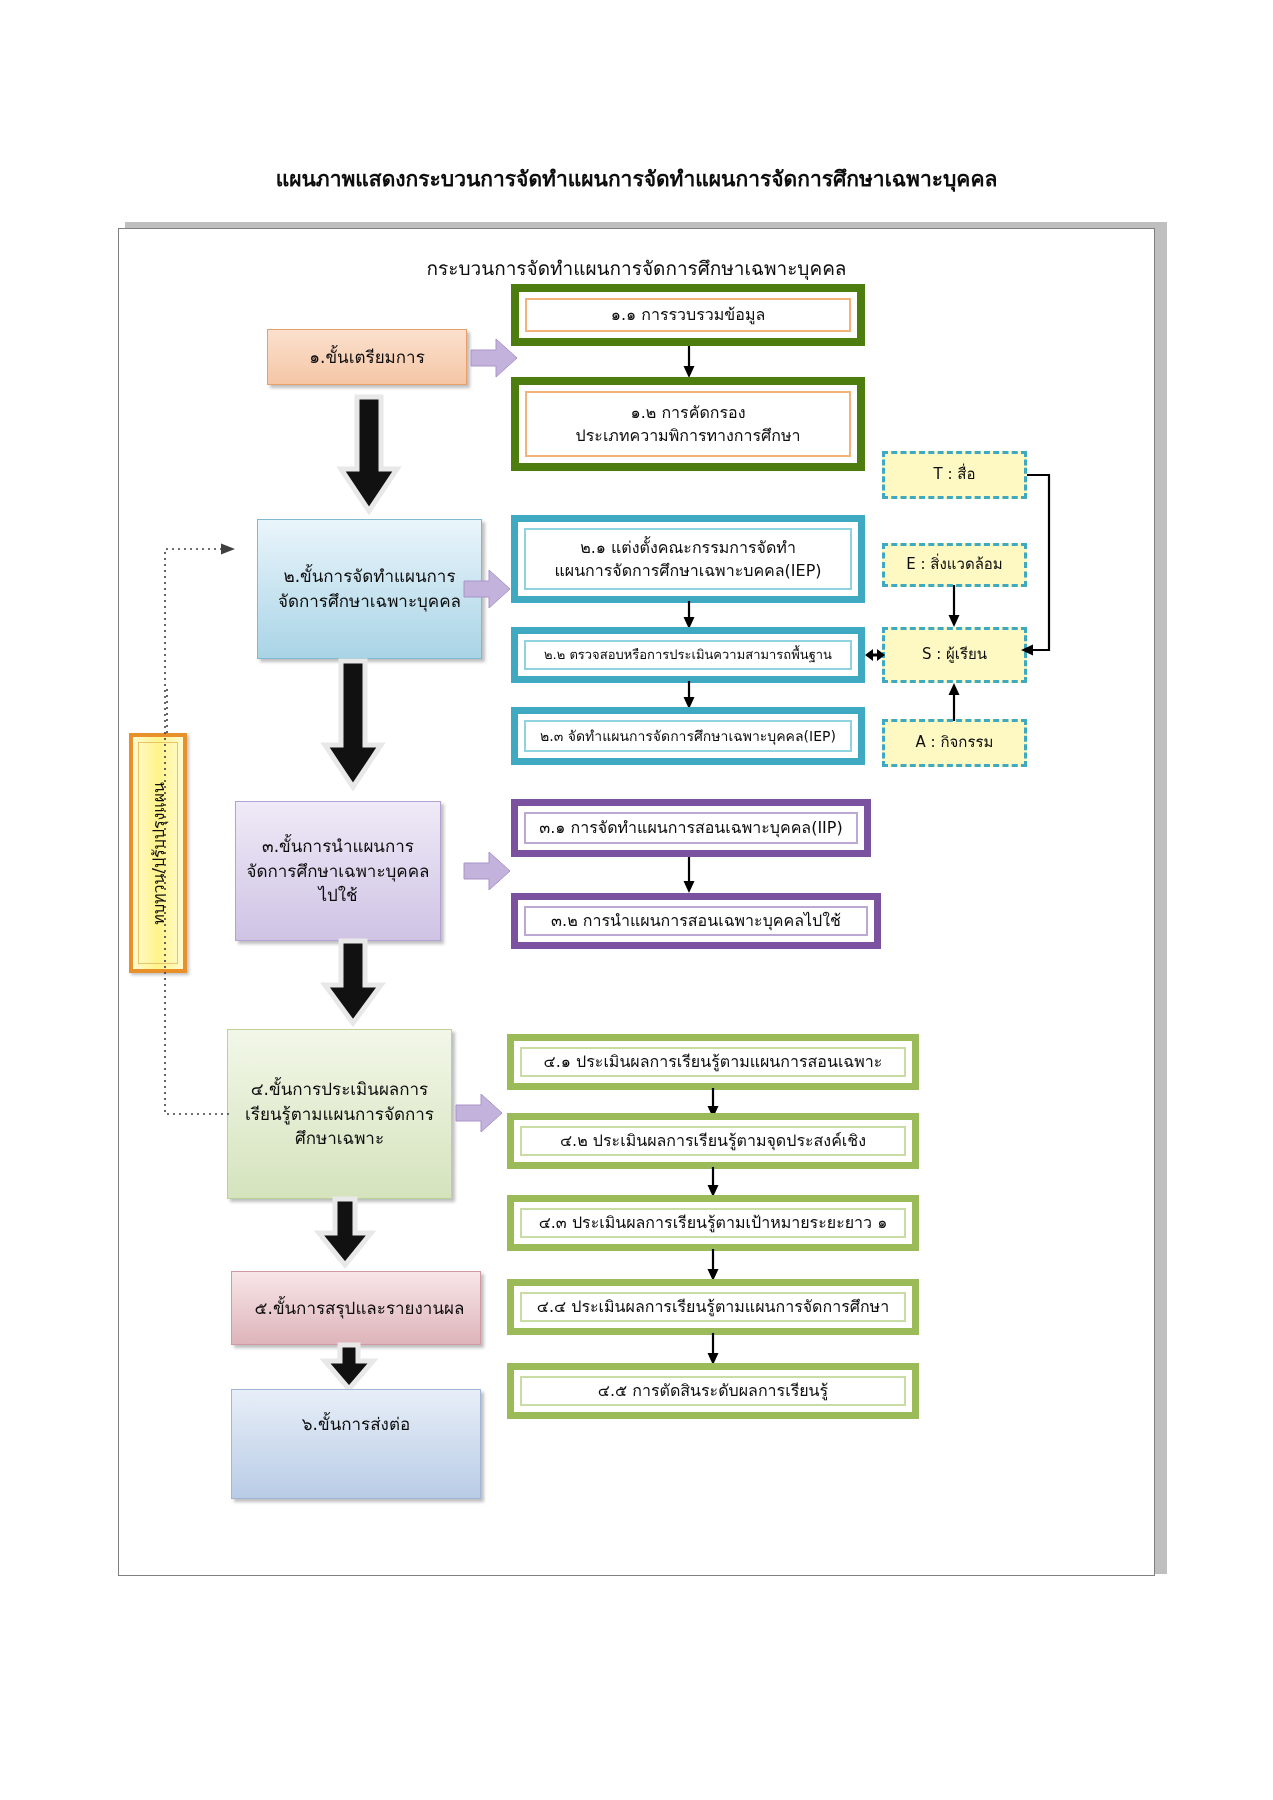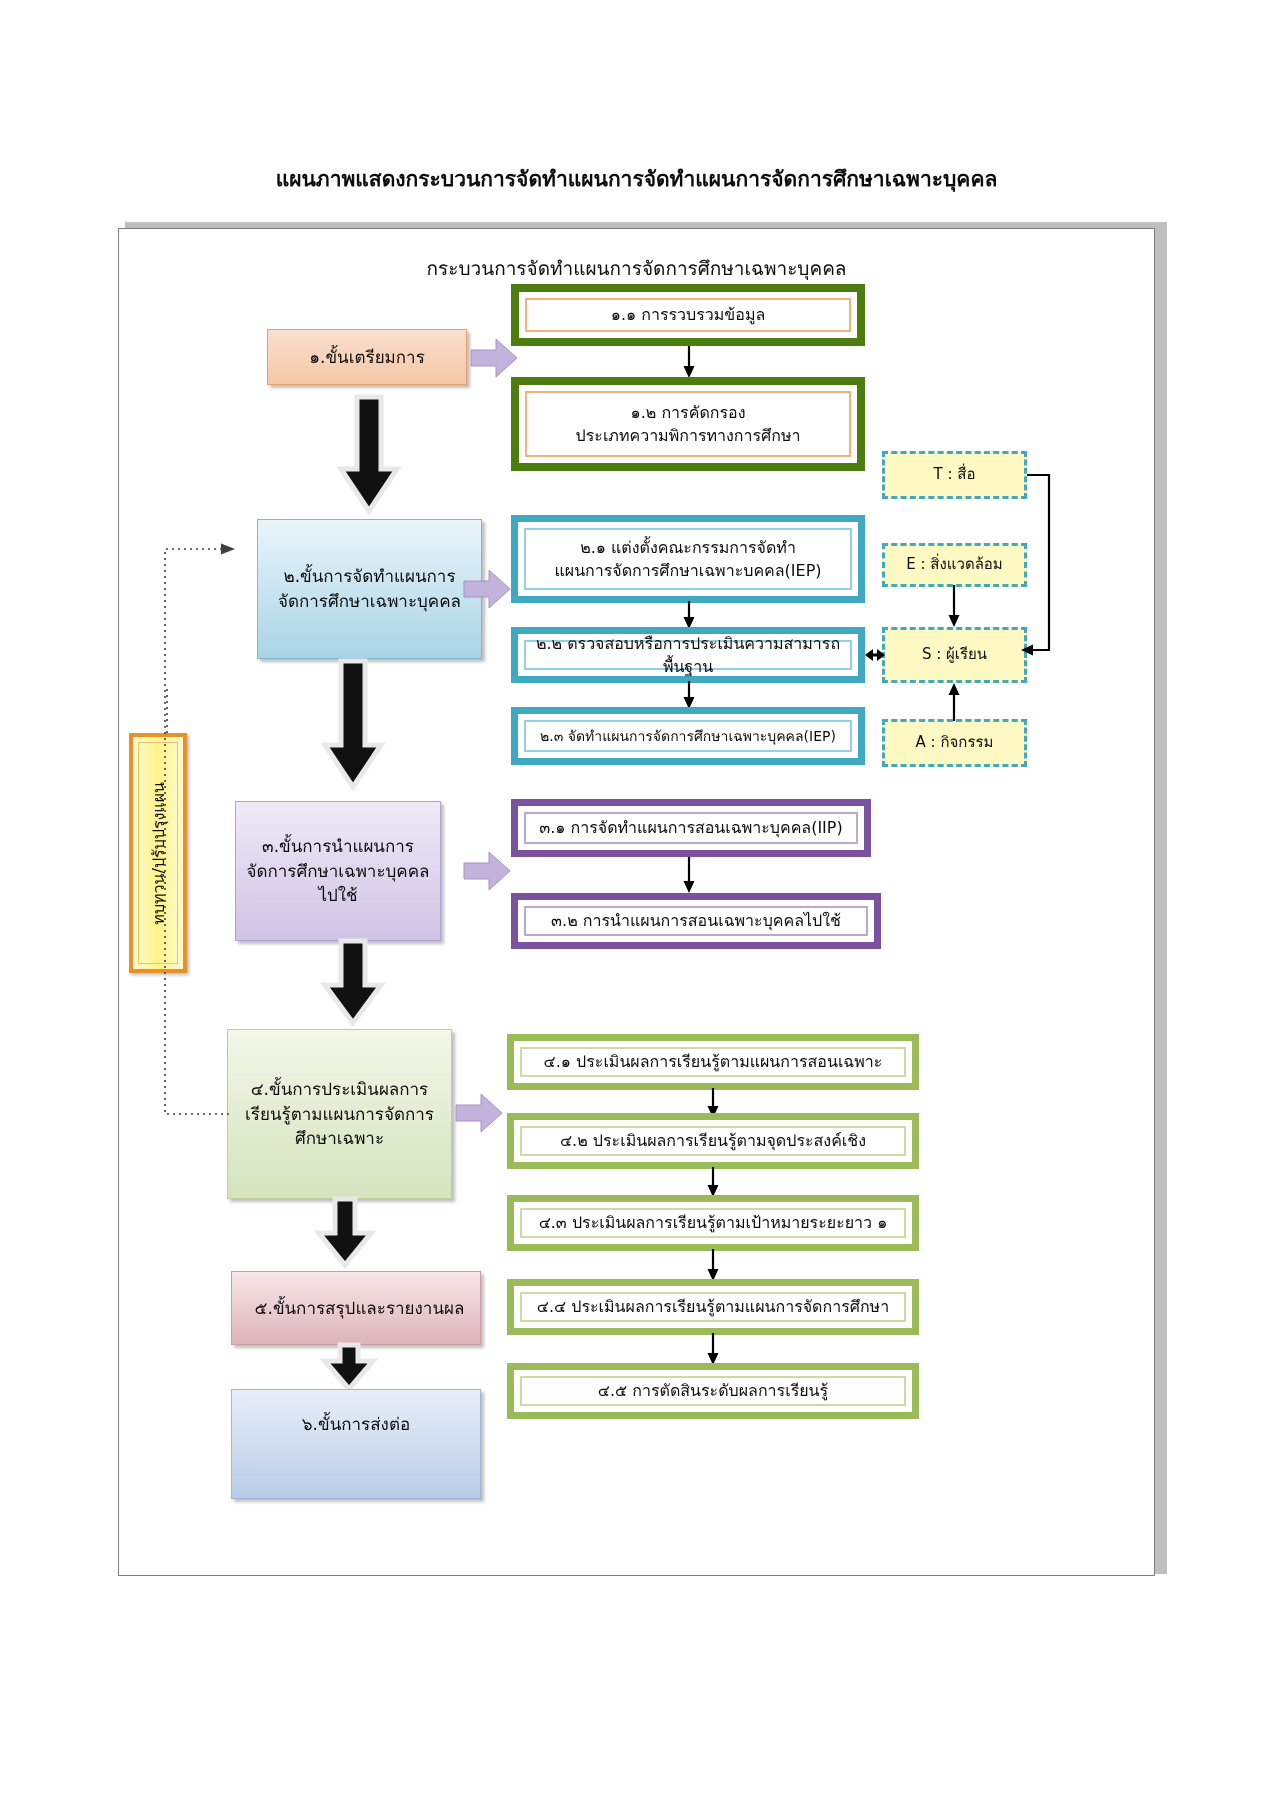--- a/index.html
+++ b/index.html
@@ -139,21 +139,21 @@
     </div>
   </div>
 
   <div class="tarrow" style="left:563px;top:372px;">
     <svg width="14" height="28" viewBox="0 0 14 28">
       <line x1="7" y1="0" x2="7" y2="18" stroke="#000" stroke-width="2.2"></line>
       <polygon points="7,28 1.5,16 12.5,16" fill="#000"></polygon>
     </svg>
   </div>
 
-  <div class="box dbl teal" style="left:392px;top:398px;width:354px;height:56px;font-size:16px;">
+  <div class="box dbl teal" style="left:392px;top:398px;width:354px;height:56px;font-size:13px;">
     <div class="inner">
         <span class="txt">๒.๒ ตรวจสอบหรือการประเมินความสามารถพื้นฐาน</span>
       </div>
   </div>
 
   <div class="tarrow" style="left:563px;top:452px;">
     <svg width="14" height="28" viewBox="0 0 14 28">
       <line x1="7" y1="0" x2="7" y2="18" stroke="#000" stroke-width="2.2"></line>
       <polygon points="7,28 1.5,16 12.5,16" fill="#000"></polygon>
     </svg>

